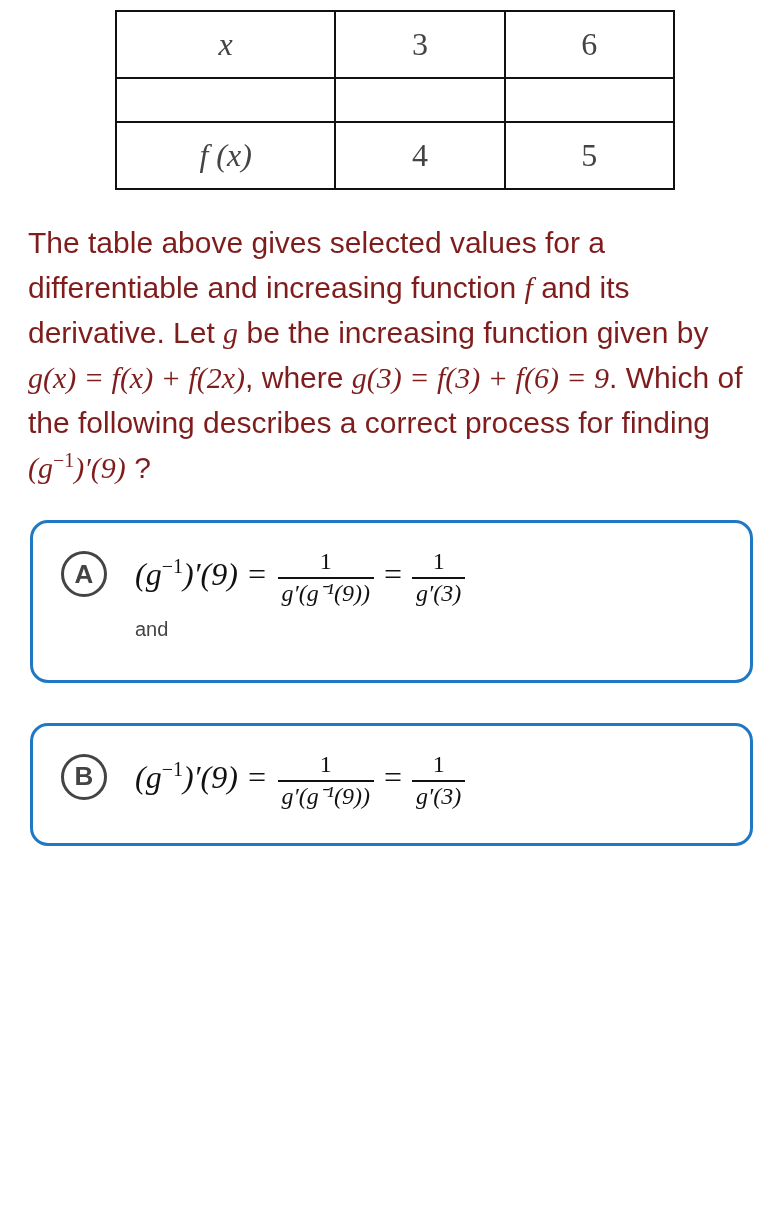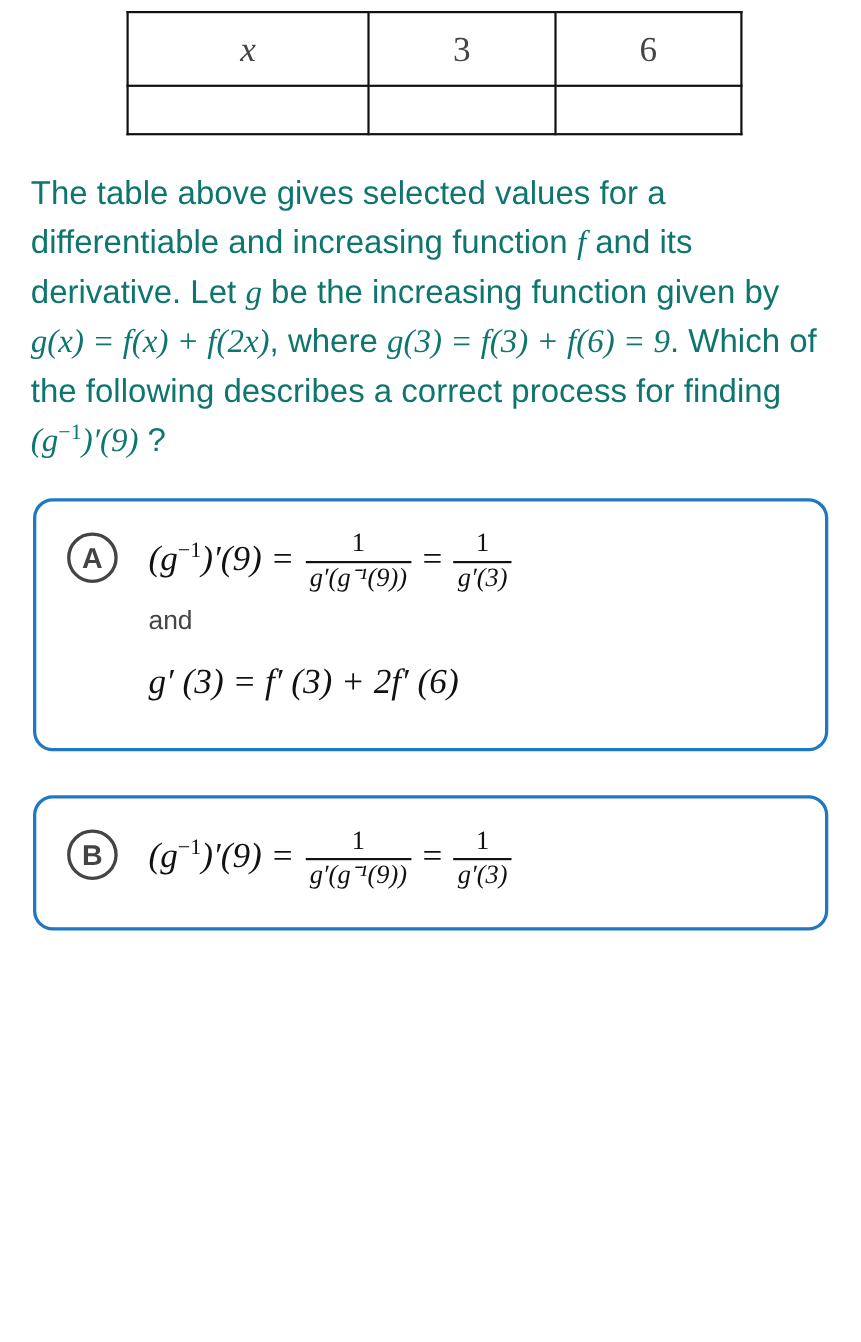--- a/index.html
+++ b/index.html
@@ -32,21 +32,21 @@
 
   
   .frac { display:inline-block; vertical-align: middle; text-align:center; font-size: 24px; line-height:1; }
   .frac .num { display:block; border-bottom: 2px solid #111; padding: 0 4px 2px; }
   .frac .den { display:block; padding: 2px 4px 0; }
 
   
   .question {
     font-size: 30px;
     line-height: 1.5;
-    color: #0f766e;
+    color: #7f1d1d;
     padding: 0 28px 30px 28px;
   }
   .question .math { font-family: "Times New Roman", serif; font-style: italic; }
   .question .rm { font-style: normal; }
 
   
   .option {
     border: 3px solid #1f78c1;
     border-radius: 18px;
     margin: 0 30px 40px 30px;
@@ -71,21 +71,21 @@
     margin-right: 28px;
     margin-top: 4px;
   }
   .option-body {
     font-family: "Times New Roman", serif;
     font-size: 32px;
     color: #111;
     line-height: 1.7;
   }
   .option-body .line { margin-bottom: 6px; }
-  .option-body .word { font-family: Arial, sans-serif; font-size: 24px; color:#444; }
+  .option-body .word { font-family: Arial, sans-serif; font-size: 20px; color:#444; }
   .mfrac { display:inline-block; vertical-align: middle; text-align:center; font-size: 24px; line-height:1.05; margin: 0 2px;}
   .mfrac .mnum { display:block; border-bottom: 2px solid #111; padding: 0 4px 2px; }
   .mfrac .mden { display:block; padding: 2px 4px 0; }
   .sup { font-size: 20px; vertical-align: super; }
   .nobr { white-space: nowrap; }
 </style>
 </head>
 <body>
 <div class="container">
 
@@ -94,35 +94,39 @@
         <tr>
     <td><span class="ital">x</span></td>
     <td>3</td>
     <td>6</td>
   </tr>
   <tr class="blank-row">
     <td></td>
           <td></td>
           <td></td>
   </tr>
+  <tr>
+    <td><span class="ital">f (x)</span></td>
+    <td>4</td>
+    <td>5</td>
+  </tr>
 </tbody>
     </table>
 
 <div class="question">
   <span>The table above gives selected values for a differentiable and increasing function </span><span class="math">f</span><span> and its derivative. Let </span><span class="math">g</span><span> be the increasing function given by </span><span class="math nobr"><span class="ital">g(x) = f(x) + f(2x)</span></span><span>, where </span><span class="math nobr"><span class="ital">g(3) = f(3) + f(6) = 9</span></span><span>. Which of the following describes a correct process for finding </span><span class="math nobr"><span class="ital">(g</span><span class="sup rm">−1</span><span class="ital">)′(9)</span></span><span> ?</span>
 </div>
 
 <div class="option">
   <div class="option-label">A</div>
   <div class="option-body">
     <div class="line nobr">
       <span class="ital">(g</span><span class="sup">−1</span><span class="ital">)′(9) = </span><span class="mfrac"><span class="mnum">1</span><span class="mden ital">g′(g⁻¹(9))</span></span><span> = </span><span class="mfrac"><span class="mnum">1</span><span class="mden ital">g′(3)</span></span>
     </div>
     <div class="line word">and</div>
-    <div class="line ital nobr">g′ (3) = f′ (3) + 2f′ (6)</div>
   </div>
 </div>
 
 <div class="option">
   <div class="option-label">B</div>
   <div class="option-body">
     <div class="line nobr">
       <span class="ital">(g</span><span class="sup">−1</span><span class="ital">)′(9) = </span><span class="mfrac"><span class="mnum">1</span><span class="mden ital">g′(g⁻¹(9))</span></span><span> = </span><span class="mfrac"><span class="mnum">1</span><span class="mden ital">g′(3)</span></span>
     </div>
   </div>

